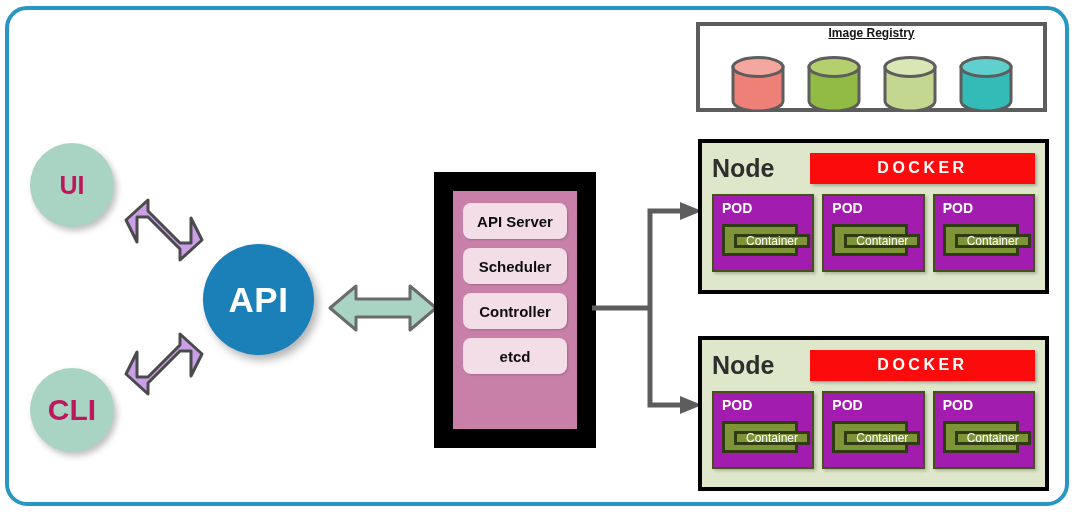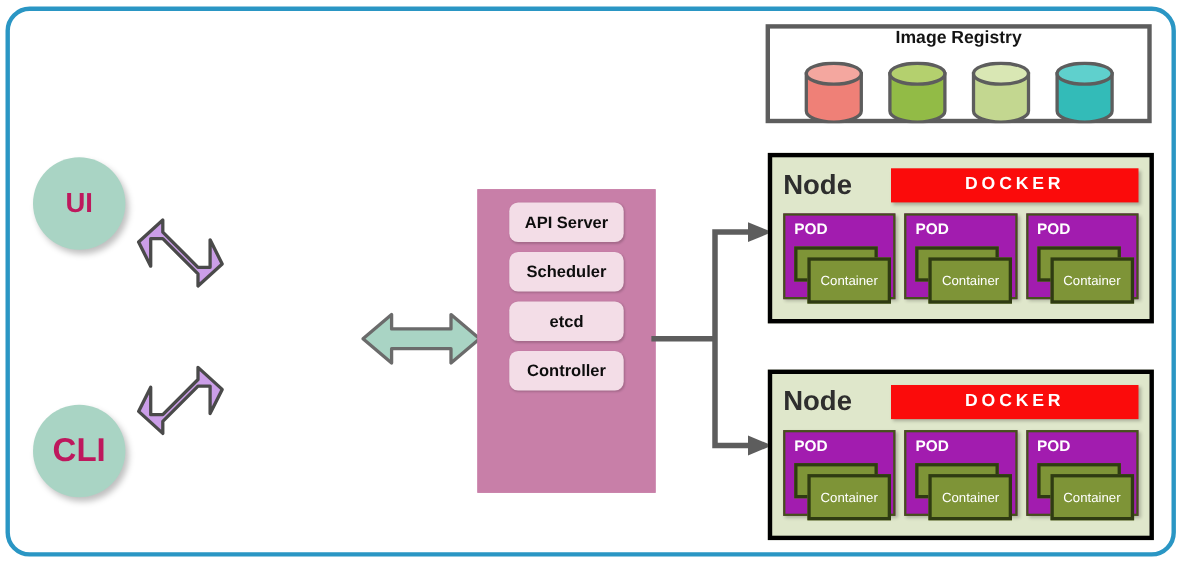--- a/index.html
+++ b/index.html
@@ -41,21 +41,21 @@
   .purple-arrow{position:absolute;}
   #arrow-ui-api{left:122px;top:192px;width:84px;height:78px;}
   #arrow-cli-api{left:122px;top:330px;width:84px;height:78px;}
 
   
   #arrow-api-master{position:absolute;left:328px;top:278px;width:110px;height:60px;}
 
   
   #k8s-master{
     position:absolute;left:434px;top:172px;width:162px;height:276px;
-    background:#000000;box-sizing:border-box;padding:0;
+    background:#000000;box-sizing:border-box;padding:19px;
   }
   #k8s-master-inner{
     width:100%;height:100%;background:#c87fa8;box-sizing:border-box;
     padding:12px 12px 8px 12px;display:flex;flex-direction:column;
     align-items:center;box-shadow:inset 0 0 0 2px #c87fa8;
   }
   .master-item{
     width:104px;height:36px;background:#f3dde7;border-radius:8px;
     display:flex;align-items:center;justify-content:center;
     color:#0d0d0d;font-weight:bold;font-size:15px;margin-bottom:9px;
@@ -69,21 +69,21 @@
   
   #bracket-connector{position:absolute;left:592px;top:196px;width:112px;height:224px;}
 
   
   #image-registry{
     position:absolute;left:696px;top:22px;width:351px;height:90px;
     border:4px solid #5d5d5d;background:#ffffff;box-sizing:border-box;
   }
   #registry-title{
     position:absolute;left:696px;top:26px;width:351px;
-    text-align:center;font-size:16px;font-weight:bold;color:#141414;
+    text-align:center;font-size:12px;font-weight:bold;color:#141414;text-decoration:underline;
   }
   .cyl{position:absolute;width:56px;height:56px;}
   #cyl-0{left:730px;top:56px;}
   #cyl-1{left:806px;top:56px;}
   #cyl-2{left:882px;top:56px;}
   #cyl-3{left:958px;top:56px;}
 
   
   .node-box{
     position:absolute;width:351px;height:155px;
@@ -111,21 +111,21 @@
   }
   .pod-label{
     position:absolute;left:8px;top:4px;
     color:#ffffff;font-weight:bold;font-size:14px;
   }
   .container-back{
     position:absolute;left:8px;top:28px;width:76px;height:32px;
     border:3px solid #2f3b12;background:#7e9437;box-sizing:border-box;
   }
   .container-front{
-    position:absolute;left:20px;top:38px;width:76px;height:42px;
+    position:absolute;left:20px;top:38px;width:76px;height:14px;
     border:3px solid #2f3b12;background:#7e9437;box-sizing:border-box;
     display:flex;align-items:center;justify-content:center;
     color:#ffffff;font-size:12px;
   }
 </style>
 </head>
 <body>
 
 <div id="canvas">
 
@@ -146,40 +146,43 @@
   </div>
 
   <div class="purple-arrow" id="arrow-cli-api">
     <svg width="84" height="78" viewBox="0 0 84 78">
       <g transform="translate(0,72) scale(1,-1)">
         <polygon points="4,22 26,2 26,13 58,45 69,45 69,20 80,42 58,62 58,51 26,19 15,19 15,44" fill="#cb9ee8" stroke="#4a4a4a" stroke-width="3" stroke-linejoin="round" transform="translate(0,6)"></polygon>
       </g>
     </svg>
   </div>
 
+  <div id="api-circle">
+    <span>API</span>
+  </div>
 
   <div id="arrow-api-master">
     <svg width="110" height="60" viewBox="0 0 110 60">
       <polygon points="2,30 28,8 28,21 82,21 82,8 108,30 82,52 82,39 28,39 28,52" fill="#a9d4c4" stroke="#6b6b6b" stroke-width="3" stroke-linejoin="round"></polygon>
     </svg>
   </div>
 
   <div id="k8s-master">
     <div id="k8s-master-inner">
       <div class="master-item">
         <span>API Server</span>
       </div>
       <div class="master-item">
         <span>Scheduler</span>
       </div>
       <div class="master-item">
+        <span>Controller</span>
+      </div>
+      <div class="master-item">
         <span>etcd</span>
-      </div>
-      <div class="master-item">
-        <span>Controller</span>
       </div>
     </div>
   </div>
 
   <div id="bracket-connector">
     <svg width="112" height="224" viewBox="0 0 112 224">
       <path d="M0,112 L58,112 M58,112 L58,15 L92,15 M58,112 L58,209 L92,209" fill="none" stroke="#5d5d5d" stroke-width="5"></path>
       <polygon points="88,6 110,15 88,24" fill="#5d5d5d"></polygon>
       <polygon points="88,200 110,209 88,218" fill="#5d5d5d"></polygon>
     </svg>

